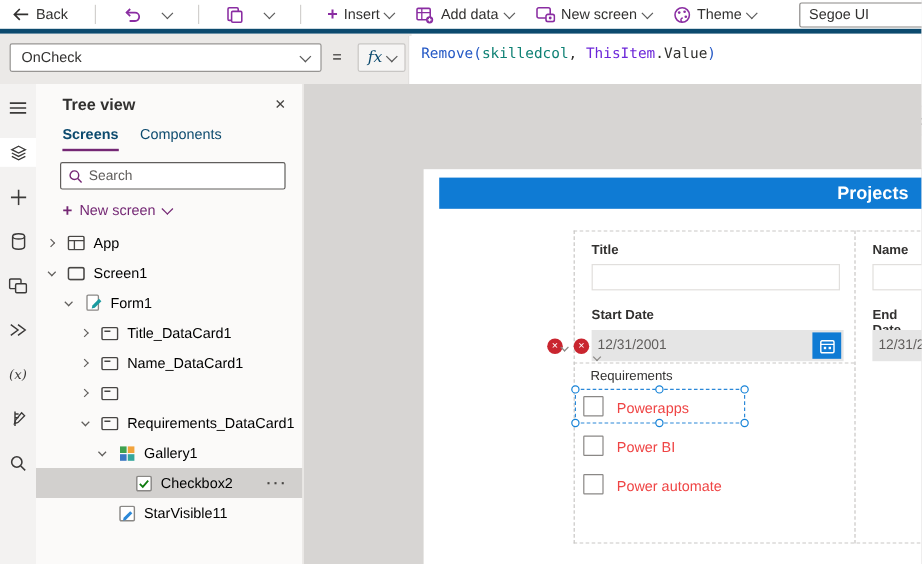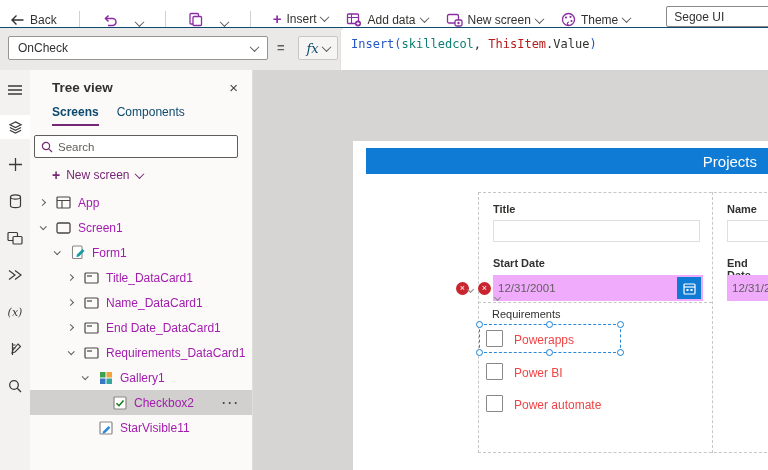--- a/index.html
+++ b/index.html
@@ -6,42 +6,42 @@
   html,body { width:768px; height:470px; }
   body {
     font-family:"Liberation Sans", sans-serif;
     font-size:12px; color:#323130; background:#fff;
     position:relative; overflow:hidden;
   }
   .abs { position:absolute; }
 
   
   #toolbar { position:absolute; left:0; top:0; width:768px; height:28px;
-    background:#fff; display:flex; align-items:flex-end; padding-left:10px;
-    gap:18px; border-bottom:1px solid #0c4a6e; z-index:5; }
+    background:#fff; display:flex; align-items:center; padding-left:10px;
+    gap:18px; border-bottom:4px solid #0c4a6e; z-index:5; }
   .tb-item { display:flex; align-items:center; gap:5px; color:#323130; cursor:default; white-space:nowrap; }
   .tb-div { width:1px; height:16px; background:#d2d0ce; margin:0 4px; flex:none; }
   .chev { width:7px; height:7px; border-right:1.3px solid #5a5a5a; border-bottom:1.3px solid #5a5a5a;
     transform:rotate(45deg) translate(-1px,-1px); display:inline-block; flex:none; }
   .tb-box { border:1px solid #8a8886; border-radius:2px; height:21px; background:#fff;
     display:flex; align-items:center; justify-content:space-between; padding:0 7px; flex:none; }
   svg { display:block; }
 
   
   #prop-strip { left:0; top:28px; width:343px; height:42px; background:#ebe9e7; }
   #prop-dd { left:8px; top:36px; width:260px; height:24px; background:#fff; border:1px solid #979593;
     border-radius:2px; display:flex; align-items:center; justify-content:space-between; padding:0 9px; }
   #eq-sign { left:277px; top:40px; font-weight:bold; color:#5f5d5b; font-size:13px; }
   #fx-btn { left:298px; top:36px; width:40px; height:24px; background:#f6f5f4; border:1px solid #c8c6c4;
     border-radius:2px; display:flex; align-items:center; justify-content:center; gap:4px; }
   #fx-btn .fx { font-family:"DejaVu Serif", serif; font-style:italic; font-size:13px; color:#0c4a6e; }
   #formula-editor { left:340px; top:30px; width:428px; height:58px; background:#fff;
     border-left:1px solid #e3e1df; padding:7px 10px;
     font-family:"DejaVu Sans Mono", monospace; font-size:12px; }
-  .tok-fn { color:#2458c5; } .tok-id { color:#0e8174; } .tok-this { color:#b91c1c; } .tok-plain { color:#30302e; }
+  .tok-fn { color:#2458c5; } .tok-id { color:#0e8174; } .tok-this { color:#6d28d9; } .tok-plain { color:#30302e; }
 
   
   #error-strip { left:340px; top:88px; width:428px; height:25px; background:#f3f2f1;
     border-top:1px solid #e1dfdd; border-bottom:1px solid #e8e6e4;
     display:flex; align-items:center; gap:10px; padding:0 18px; font-size:11.5px; white-space:nowrap; overflow:hidden; }
   #format-bar { left:340px; top:113px; width:428px; height:28px; background:#fbfaf9;
     border-bottom:1px solid #e1dfdd; display:flex; align-items:center; gap:26px; padding:0 20px; }
   .fmt-btn { display:flex; align-items:center; gap:7px; color:#323130; white-space:nowrap; }
 
   
@@ -52,51 +52,51 @@
 
   
   #tree-panel { left:30px; top:70px; width:223px; height:400px; background:#fbfaf9;
     border-right:1px solid #e1dfdd; overflow:hidden; }
   #tree-head { display:flex; align-items:center; justify-content:space-between; padding:10px 14px 6px 22px; }
   #tree-title { font-size:13.5px; font-weight:bold; }
   #tree-close { font-size:15px; color:#484644; line-height:1; }
   #tree-tabs { display:flex; gap:18px; padding:4px 0 0 22px; }
   .tab { padding-bottom:5px; font-size:12px; color:#0c4a6e; }
   .tab.active { font-weight:bold; border-bottom:2px solid #742774; }
-  #search-box { margin:9px 14px 0 4px; height:23px; border:1px solid #605e5c; border-radius:2px;
+  #search-box { margin:9px 14px 0 20px; height:23px; border:1px solid #605e5c; border-radius:2px;
     background:#fff; display:flex; align-items:center; padding:0 6px; gap:5px; }
   #search-box input { border:none; outline:none; width:120px; font-size:11.5px; background:transparent;
     font-family:"Liberation Sans",sans-serif; color:#323130; }
   #search-box input::placeholder { color:#605e5c; }
   #new-screen { display:flex; align-items:center; gap:6px; color:#742774; padding:9px 0 7px 22px; font-size:12px; }
   #new-screen .plus { font-size:14px; font-weight:bold; }
   #new-screen .chev { border-color:#742774; }
 
   .trow { height:25px; display:flex; align-items:center; font-size:12px;
     padding-left:calc(10px + var(--lvl) * 14px); white-space:nowrap; }
   .trow.selected { background:#d2d0ce; }
   .tchev { width:15px; flex:none; display:flex; align-items:center; }
   .tchev i { width:5px; height:5px; border-right:1.2px solid #605e5c; border-bottom:1.2px solid #605e5c; display:block; }
   .tchev.closed i { transform:rotate(-45deg); }
   .tchev.open i { transform:rotate(45deg) translateY(-1px); }
   .ticon { width:17px; height:15px; flex:none; margin-right:6px; display:flex; align-items:center; justify-content:center; }
-  .tlabel { color:#a21caf; }
+  .tlabel { color:#000000; }
   .more-dots { margin-left:auto; margin-right:12px; letter-spacing:2px; color:#484644; font-weight:bold; }
 
   
   #workspace-bg { left:253px; top:70px; width:515px; height:400px; background:#d7d5d3; }
   #canvas { left:353px; top:141px; width:415px; height:329px; background:#fff; overflow:hidden; }
   #app-header { left:366px; top:148px; width:402px; height:26px; background:#0f7bd4; color:#fff;
-    font-weight:normal; font-size:15px; display:flex; align-items:center; justify-content:flex-end; padding-right:11px; }
+    font-weight:bold; font-size:15px; display:flex; align-items:center; justify-content:flex-end; padding-right:11px; }
   .dotted-outline { left:478px; top:192px; width:600px; height:261px; border:1px dashed #c9c7c5; }
   .dotted-vline { left:712px; top:192px; width:0; height:261px; border-left:1px dashed #c9c7c5; }
   .dotted-hline { left:478px; top:302px; width:234px; height:0; border-top:1px dashed #c9c7c5; }
   .fld-label { position:absolute; font-size:11px; font-weight:600; color:#323130; }
   .txt-input { position:absolute; background:#fff; border:1px solid #e1dfdd; height:22px; }
-  .date-input { position:absolute; background:#f0abfc; height:26px; font-size:11.5px; color:#605e5c;
+  .date-input { position:absolute; background:#e5e5e5; height:26px; font-size:11.5px; color:#605e5c;
     display:flex; align-items:center; padding-left:5px; }
   #cal-btn { position:absolute; right:2px; top:2px; width:24px; height:22px; background:#0f7bd4;
     display:flex; align-items:center; justify-content:center; }
   .err-badge { position:absolute; width:13px; height:13px; border-radius:50%; background:#c9252f;
     color:#fff; display:flex; align-items:center; justify-content:center; font-size:9px; line-height:1; }
   .mini-chev { position:absolute; width:5px; height:5px; border-right:1.2px solid #8a8886;
     border-bottom:1.2px solid #8a8886; transform:rotate(45deg); }
   .cv-checkbox { position:absolute; width:17px; height:17px; border:1.5px solid #8a8886; background:#fff; border-radius:1px; }
   .cv-cb-label { position:absolute; font-size:12px; color:#ef4444; }
   #sel-box { left:479px; top:324px; width:142px; height:29px; border:1px dashed #2b88d8; }
@@ -198,21 +198,21 @@
 <div class="abs" id="prop-strip"></div>
 <div class="abs" id="prop-dd">
   <span>OnCheck</span>
   <span class="chev"></span>
 </div>
 <div class="abs" id="eq-sign">=</div>
 <div class="abs" id="fx-btn">
   <span class="fx">fx</span>
   <span class="chev"></span>
 </div>
-<div class="abs" id="formula-editor"><span class="tok-fn">Insert(</span><span class="tok-id">skilledcol</span><span class="tok-plain">, </span><span class="tok-this">ThisItem</span><span class="tok-plain">.Value</span><span class="tok-fn">)</span></div>
+<div class="abs" id="formula-editor"><span class="tok-fn">Remove(</span><span class="tok-id">skilledcol</span><span class="tok-plain">, </span><span class="tok-this">ThisItem</span><span class="tok-plain">.Value</span><span class="tok-fn">)</span></div>
 
 <div class="abs" id="error-strip">
   <span>Collect(skilledcol, ThisItem.Value)</span>
   <span>=</span>
   <span>This formula has side effects and cannot be evalua</span>
 </div>
 
 <div class="abs" id="format-bar">
   <div class="fmt-btn">
     <span>
@@ -380,21 +380,20 @@
   <div class="trow" style="--lvl:2">
     <span class="tchev closed">
         <i></i>
       </span>
     <span class="ticon">
       <svg width="15" height="12" viewBox="0 0 15 12">
           <rect x="1" y="1" width="13" height="10" rx="1" fill="none" stroke="#484644" stroke-width="1.2"></rect>
           <path d="M3 4h5" stroke="#484644" stroke-width="1.2"></path>
         </svg>
     </span>
-    <span class="tlabel">End Date_DataCard1</span>
   </div>
   <div class="trow" style="--lvl:2">
     <span class="tchev open">
         <i></i>
       </span>
     <span class="ticon">
       <svg width="15" height="12" viewBox="0 0 15 12">
           <rect x="1" y="1" width="13" height="10" rx="1" fill="none" stroke="#484644" stroke-width="1.2"></rect>
           <path d="M3 4h5" stroke="#484644" stroke-width="1.2"></path>
         </svg>

